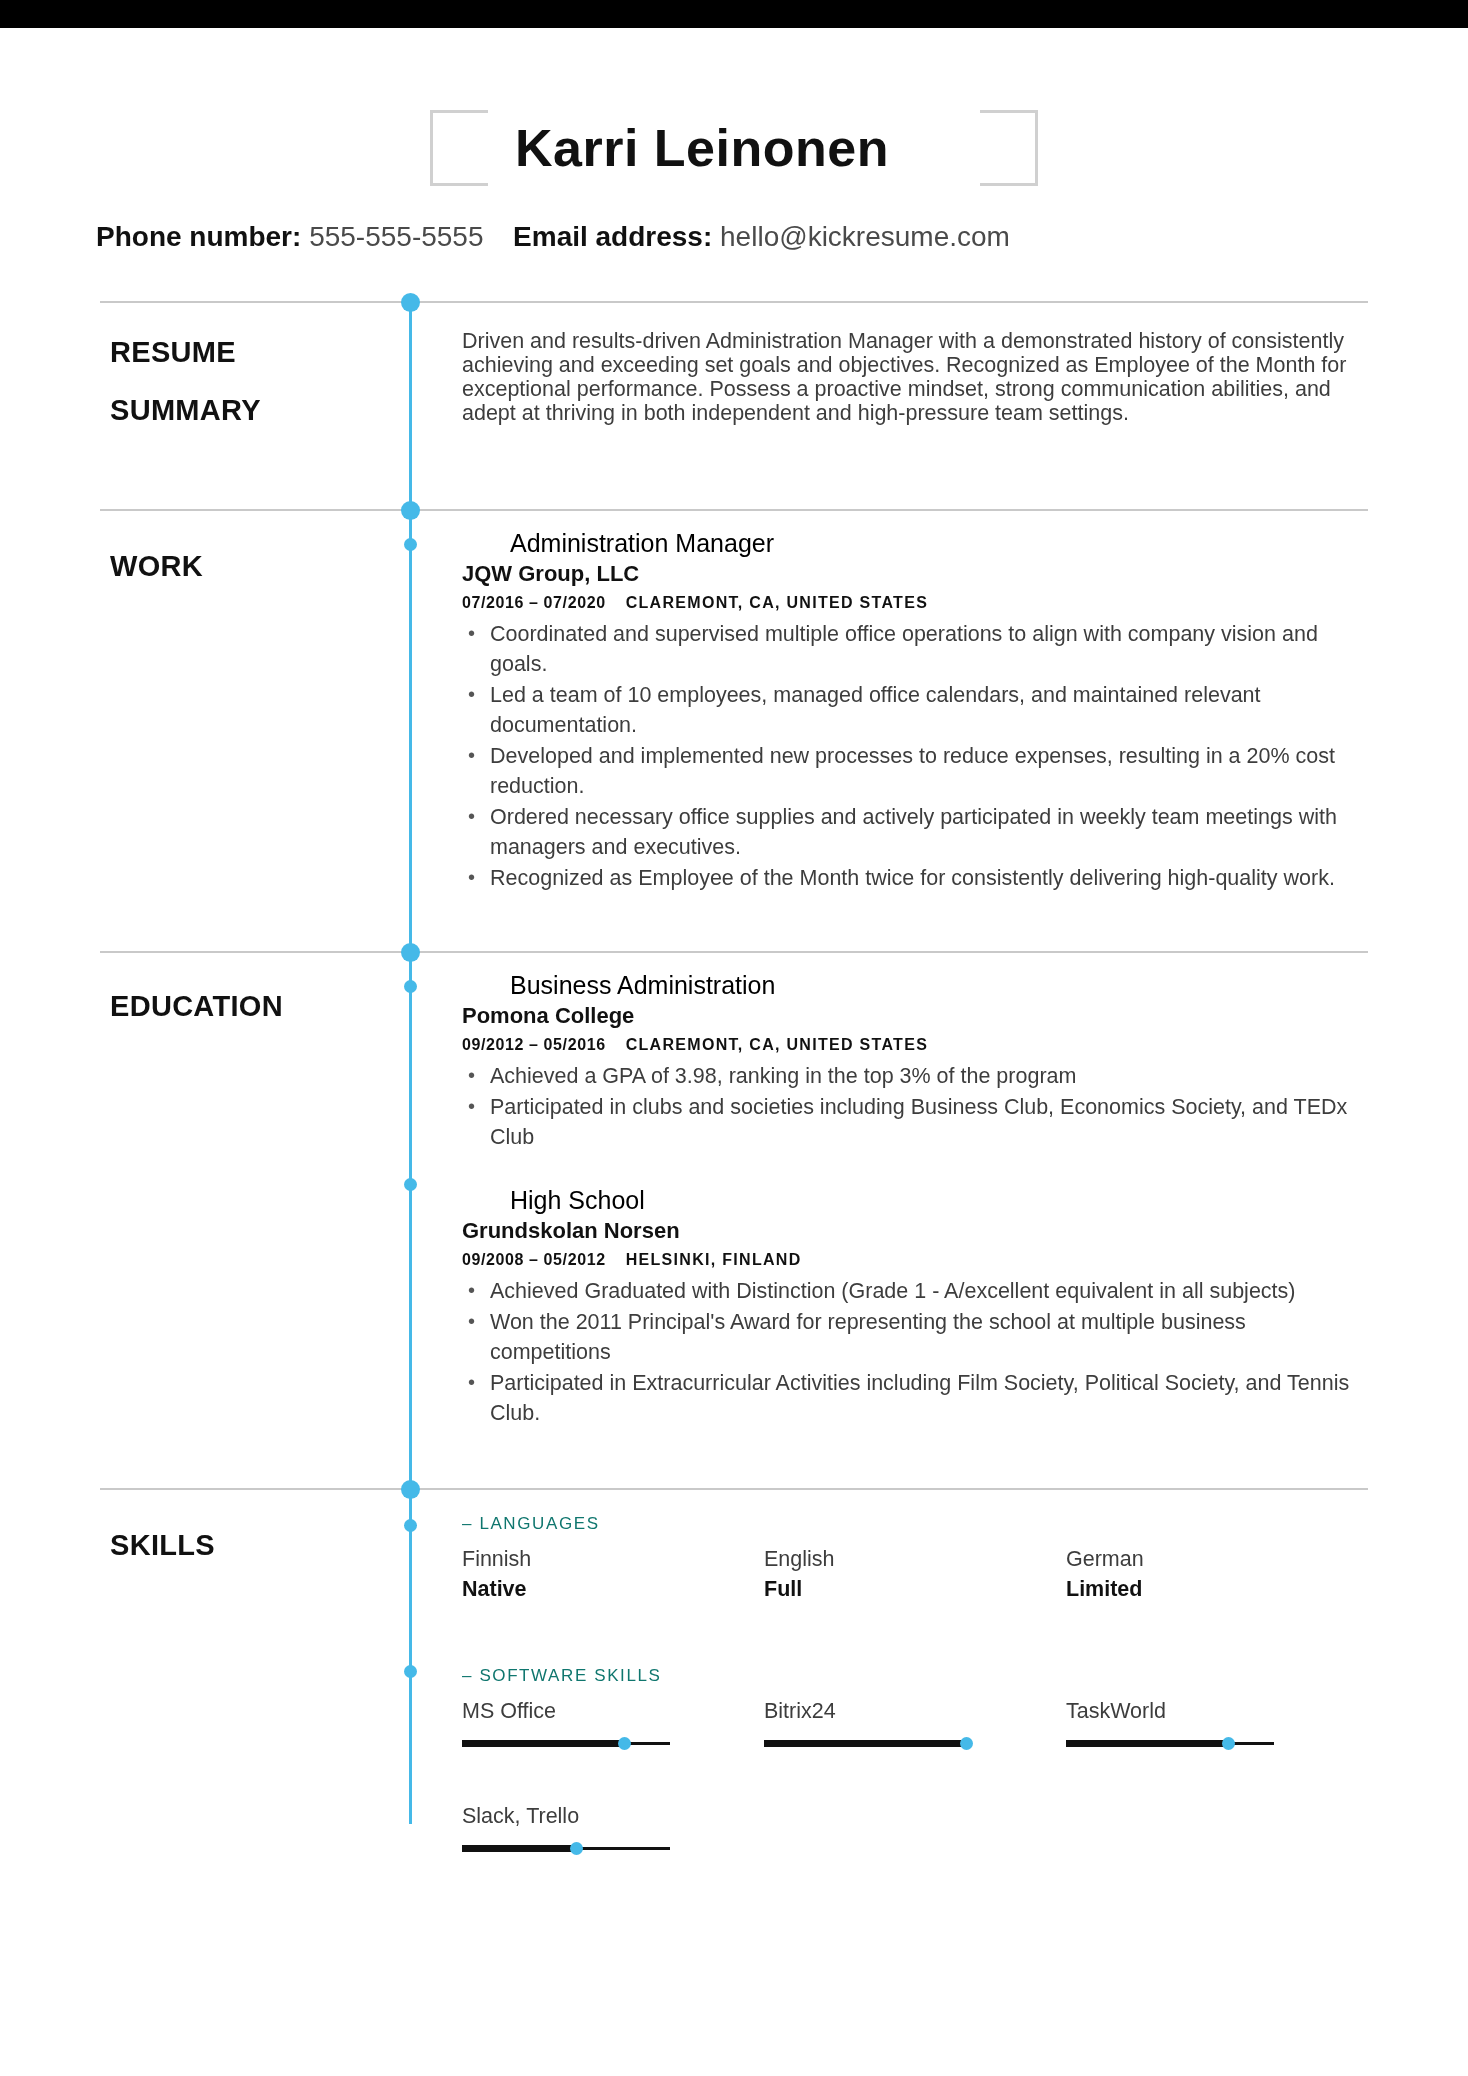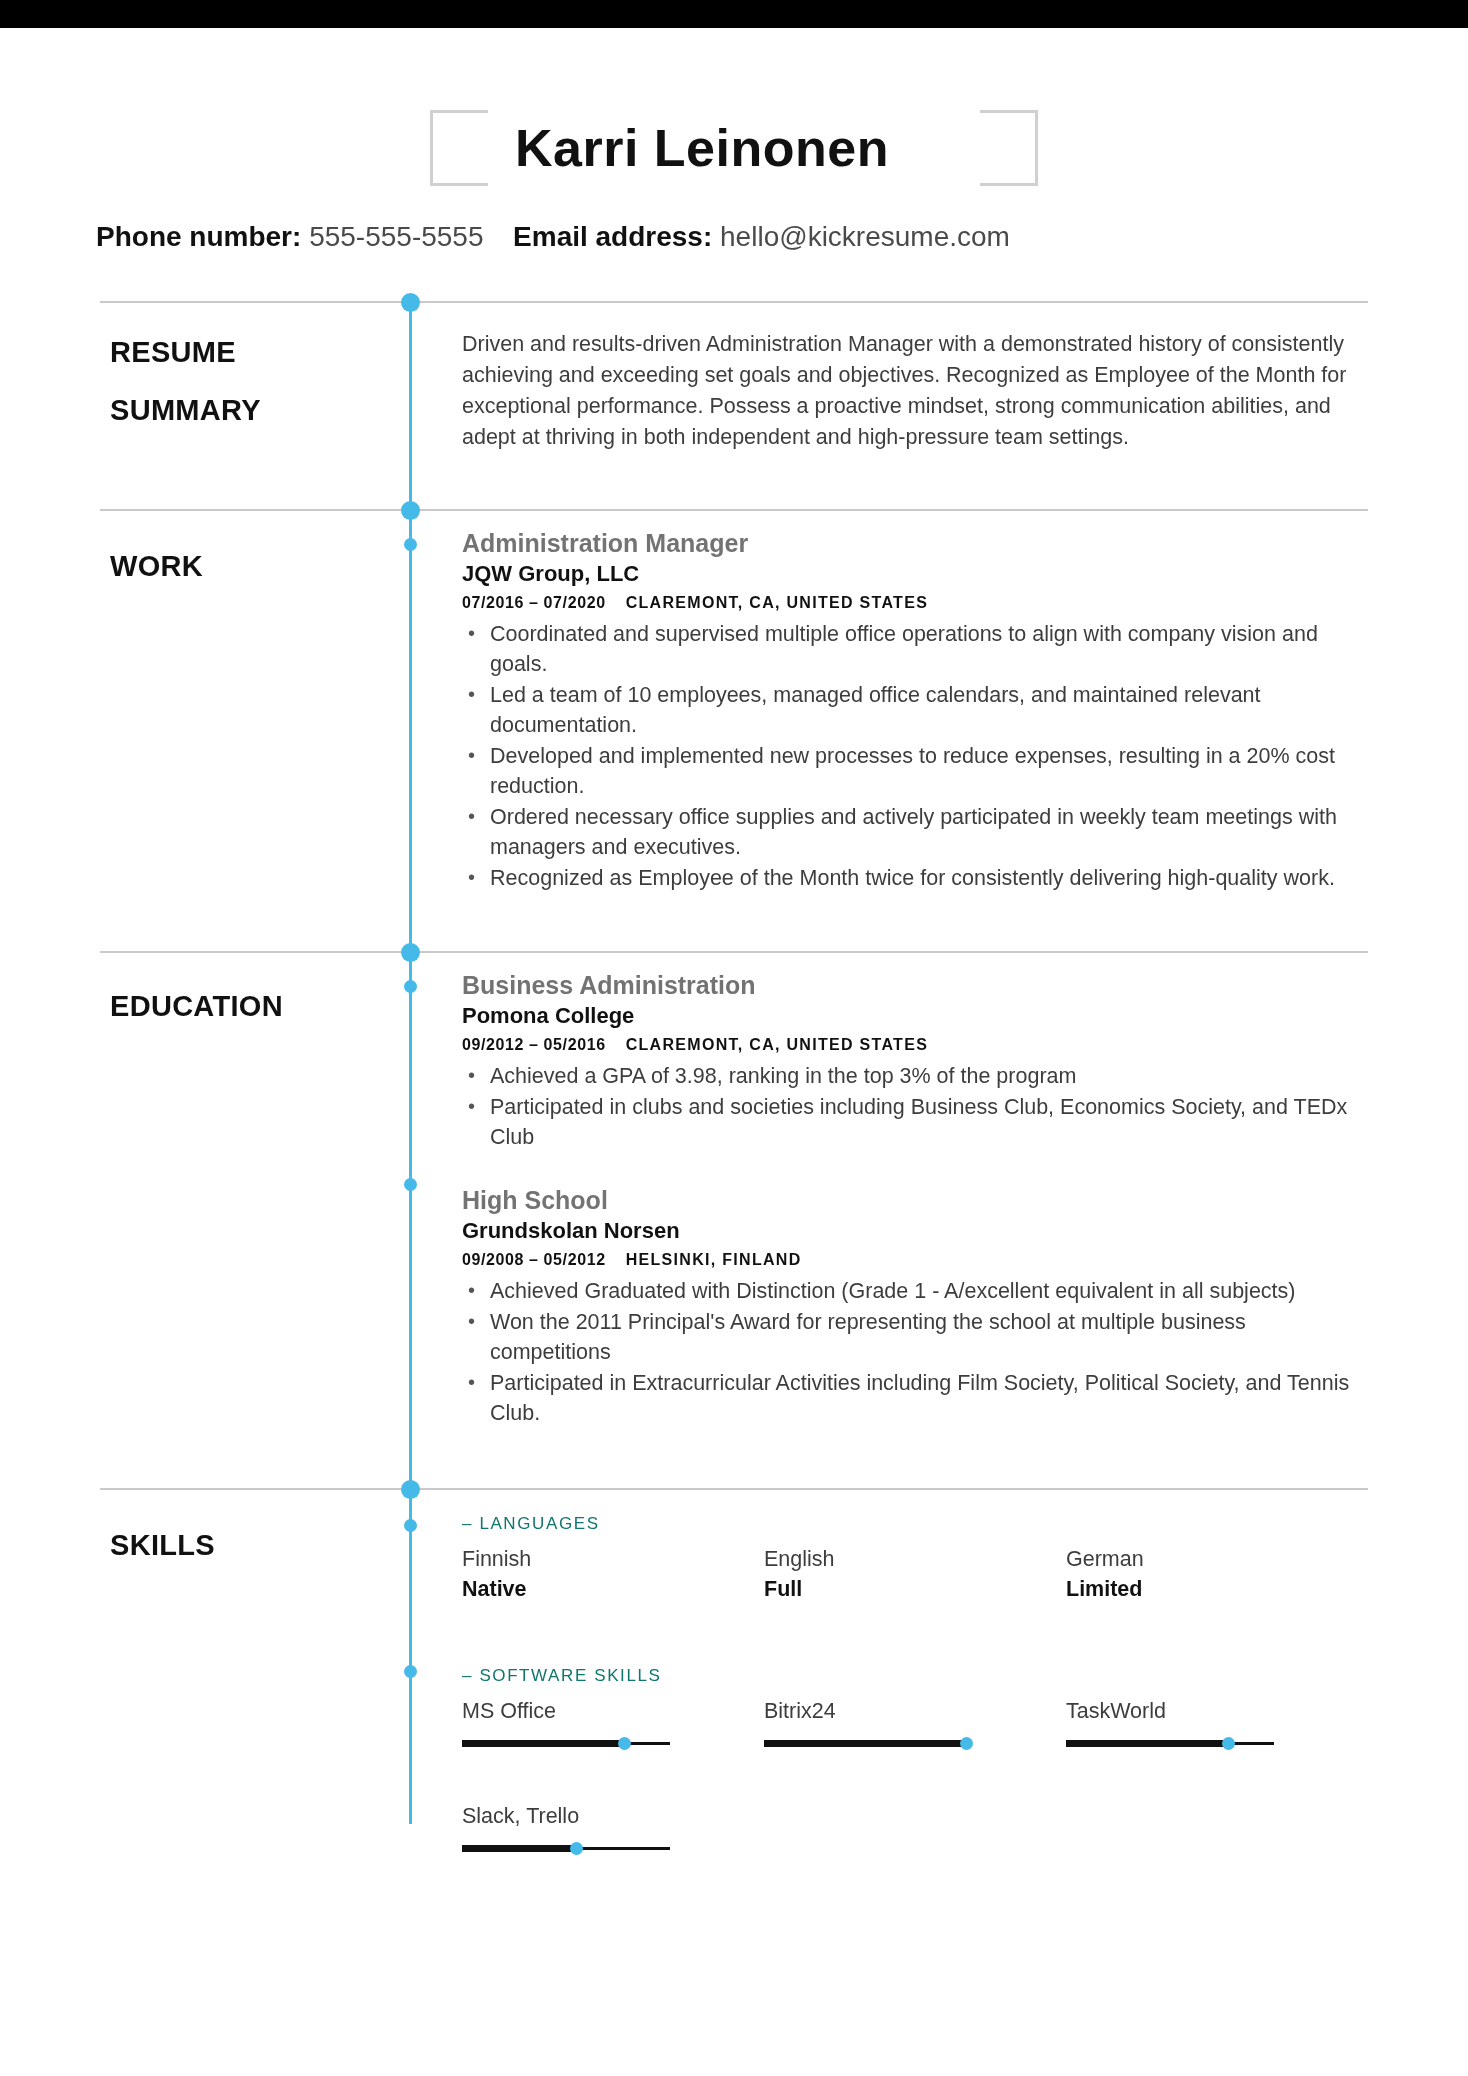--- a/index.html
+++ b/index.html
@@ -125,28 +125,29 @@
   .sec-body {
     position: absolute;
     left: 462px;
     width: 906px;
   }
 
   
   .summary {
     font-size: 21.5px;
     color: #3d3d3d;
-    line-height: 31px;
+    line-height: 24px;
   }
   .entry { margin-bottom: 0; }
   .entry-title {
     font-size: 25px;
-    font-weight: bold;
-    color: #737373;
+    font-weight: normal;
+    color: #000000;
     line-height: 32px;
+    margin-left: 48px;
   }
   .entry-org {
     font-size: 22px;
     font-weight: bold;
     color: #111111;
     line-height: 30px;
   }
   .entry-meta {
     font-size: 16px;
     font-weight: bold;

